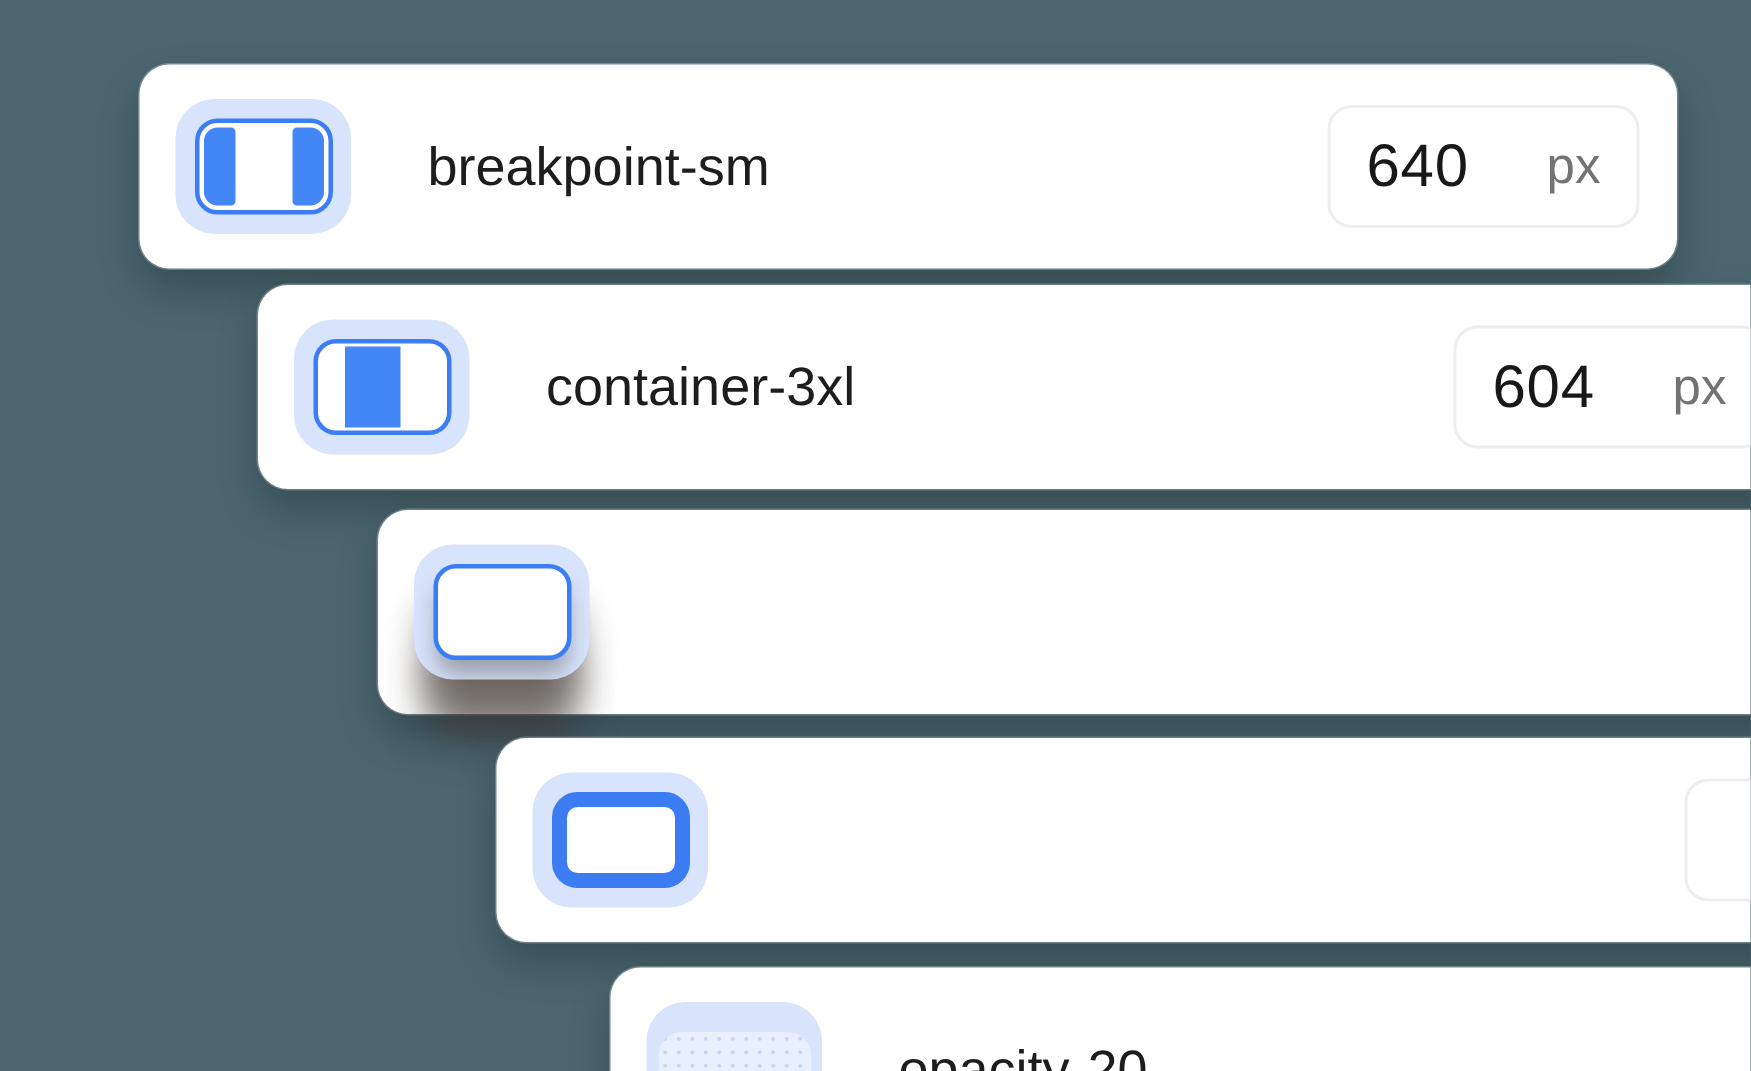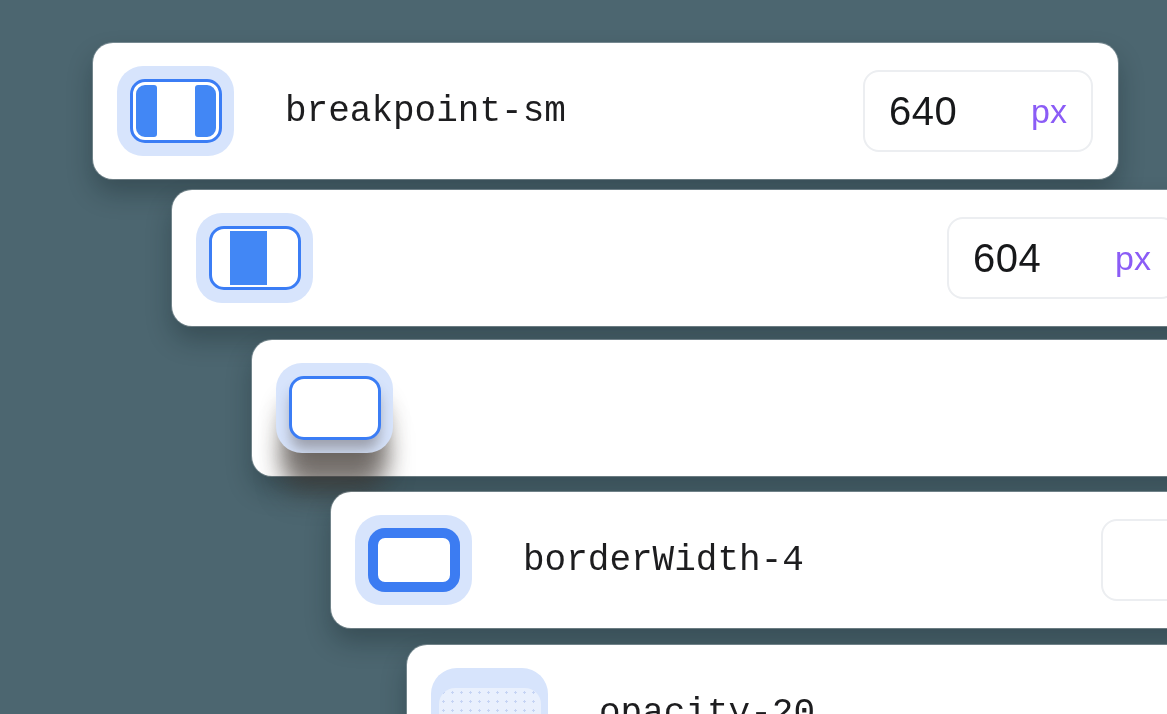--- a/index.html
+++ b/index.html
@@ -45,30 +45,30 @@
   
   .c5 .icon-inner{
     border:none;width:102px;height:80px;top:20px;transform:translateX(-50%);
     background-color:#e9f0fd;border-radius:16px;
     background-image:radial-gradient(rgba(130,160,225,0.35) 1.2px, transparent 1.4px);
     background-size:9px 9px;
   }
 
   .label{
     position:absolute;left:192px;top:50%;transform:translateY(-50%);
-    font-family:Liberation Mono, monospace;font-size:36px;color:#1d1d1f;
+    font-family:Liberation Sans, sans-serif;font-size:36px;color:#1d1d1f;
     white-space:nowrap;
   }
   .field{
-    position:absolute;right:25px;top:27px;width:230px;height:82px;
+    position:absolute;right:25px;top:27px;width:208px;height:82px;
     box-sizing:border-box;border:2px solid #eceef1;border-radius:16px;background:#fff;
     display:flex;align-items:center;justify-content:space-between;padding:0 24px;
   }
   .num{font-size:40px;color:#17181a;letter-spacing:0.5px;}
-  .unit{font-size:34px;color:#8b5cf6;}
+  .unit{font-size:34px;color:#737373;}
 </style>
 </head>
 <body>
 
 <div id="stage">
 
   <div class="card c1">
     <div class="icon-wrap">
       <div class="icon-inner">
         <div class="bar l"></div>
@@ -81,38 +81,38 @@
       <span class="unit">px</span>
     </div>
   </div>
 
   <div class="card c2">
     <div class="icon-wrap">
       <div class="icon-inner">
         <div class="block"></div>
       </div>
     </div>
+    <div class="label">container-3xl</div>
     <div class="field">
       <span class="num">604</span>
       <span class="unit">px</span>
     </div>
   </div>
 
   <div class="card c3">
     <div class="icon-wrap">
       <div class="icon-inner"></div>
     </div>
 
   </div>
 
   <div class="card c4">
     <div class="icon-wrap">
       <div class="icon-inner"></div>
     </div>
-    <div class="label">borderWidth-4</div>
     <div class="field">
       
       
     </div>
   </div>
 
   <div class="card c5">
     <div class="icon-wrap">
       <div class="icon-inner"></div>
     </div>

